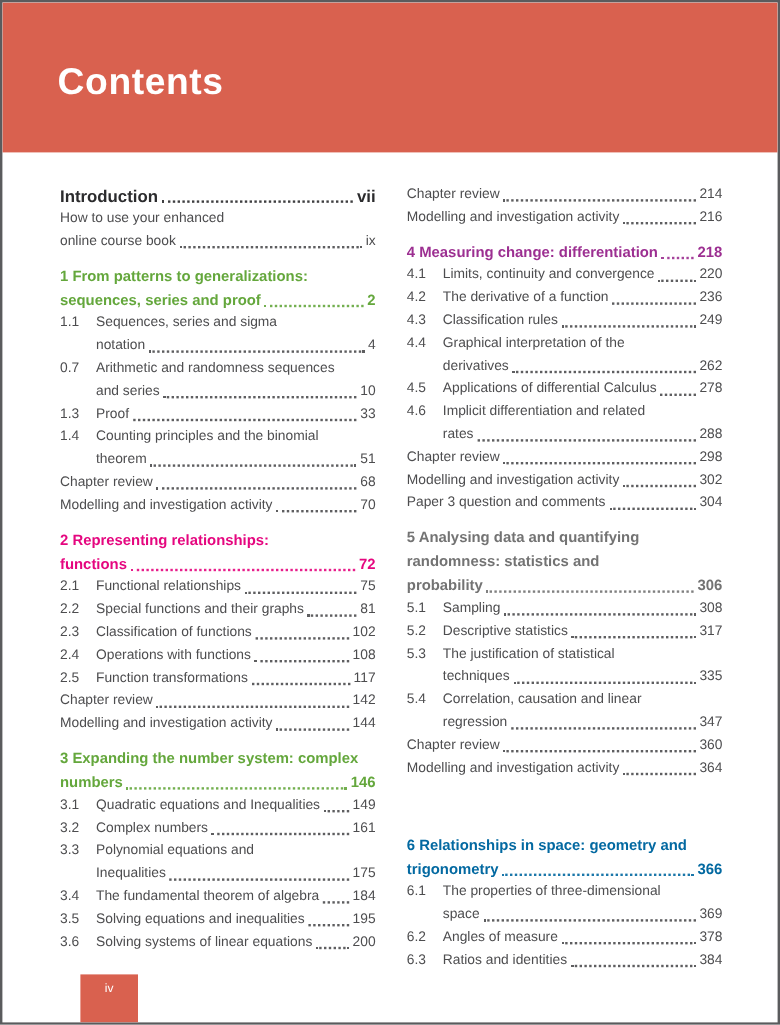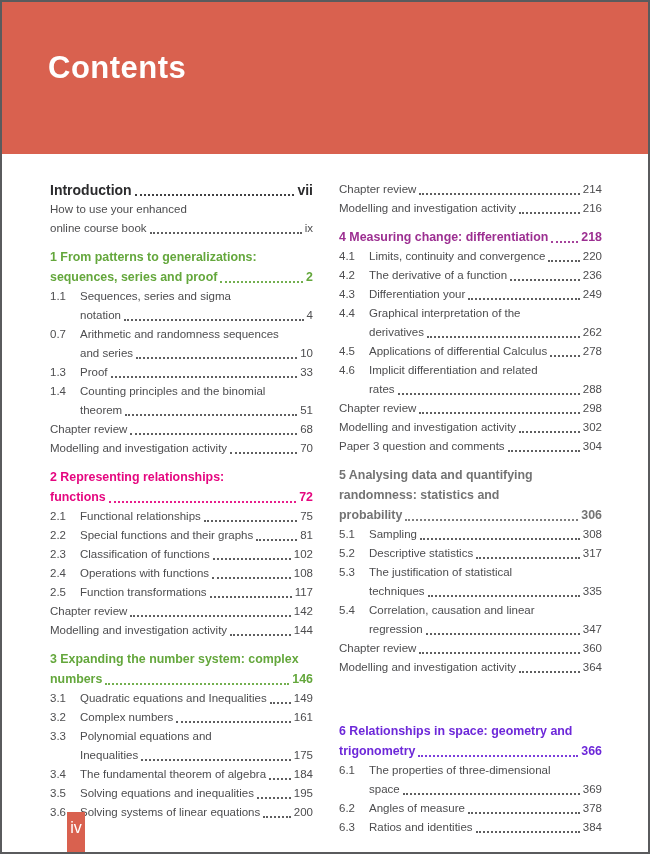--- a/index.html
+++ b/index.html
@@ -2,21 +2,21 @@
 <html><head>
 <meta charset="utf-8">
 <style>
   * { margin:0; padding:0; box-sizing:border-box; }
   html,body { width:650px; height:854px; background:#e8e8e8; font-family:"Liberation Sans", sans-serif; }
   .page {
     position:relative; width:650px; height:854px; background:#ffffff;
     border:2px solid #5a5b5d; overflow:hidden;
   }
   .header {
-    height:152px; width:100%;
+    height:125px; width:100%;
     padding:48px 0 0 46px;
   }
   .header h1 {
     color:#ffffff; font-size:31px; font-weight:bold; letter-spacing:0.5px;
   }
   .content {
     display:flex; padding:26px 46px 0 48px; gap:26px;
   }
   .col { flex:1 1 0; min-width:0; }
   .row {
@@ -37,22 +37,22 @@
     font-weight:bold; color:#2b2b2d; font-size:14px; line-height:20px;
   }
   .block.chapter {
     margin-top:9px; font-weight:bold;
   }
   .block.chapter .row {
     font-size:12.4px; line-height:20px; color:inherit;
   }
   .folio {
     position:absolute; left:65px; bottom:0;
-    width:18px; height:40px;
-    color:#ffffff; font-size:16px; text-align:center; padding-top:7px;
+    width:48px; height:40px;
+    color:#ffffff; font-size:10px; text-align:center; padding-top:7px;
   }
 </style>
 </head>
 <body>
 
 <div class="page" style="border-color: rgb(90, 91, 93);">
   <div class="header" style="background: rgb(217, 97, 79);">
     <h1>Contents</h1>
   </div>
   <div class="content">
@@ -299,21 +299,21 @@
           <div class="row">
             <span class="num">4.2</span>
             <span class="txt">The derivative of a function</span>
             <span class="leader"></span>
             <span class="pg">236</span>
           </div>
         </div>
         <div class="block entry">
           <div class="row">
             <span class="num">4.3</span>
-            <span class="txt">Differentiation your</span>
+            <span class="txt">Classification rules</span>
             <span class="leader"></span>
             <span class="pg">249</span>
           </div>
         </div>
         <div class="block entry">
           <div class="row">
             <span class="num">4.4</span>
             <span class="txt">Graphical interpretation of the</span>
           </div>
           <div class="row cont">
@@ -420,21 +420,21 @@
             <span class="pg">360</span>
           </div>
         </div>
         <div class="block plain">
           <div class="row">
             <span class="txt">Modelling and investigation activity</span>
             <span class="leader"></span>
             <span class="pg">364</span>
           </div>
         </div>
-        <div class="block chapter" style="color: #6d28d9; margin-top: 44px;">
+        <div class="block chapter" style="color: #0369a1; margin-top: 44px;">
           <div class="row">
             <span class="txt">6 Relationships in space: geometry and</span>
           </div>
           <div class="row">
             <span class="txt">trigonometry</span>
             <span class="leader"></span>
             <span class="pg">366</span>
           </div>
         </div>
         <div class="block entry">

